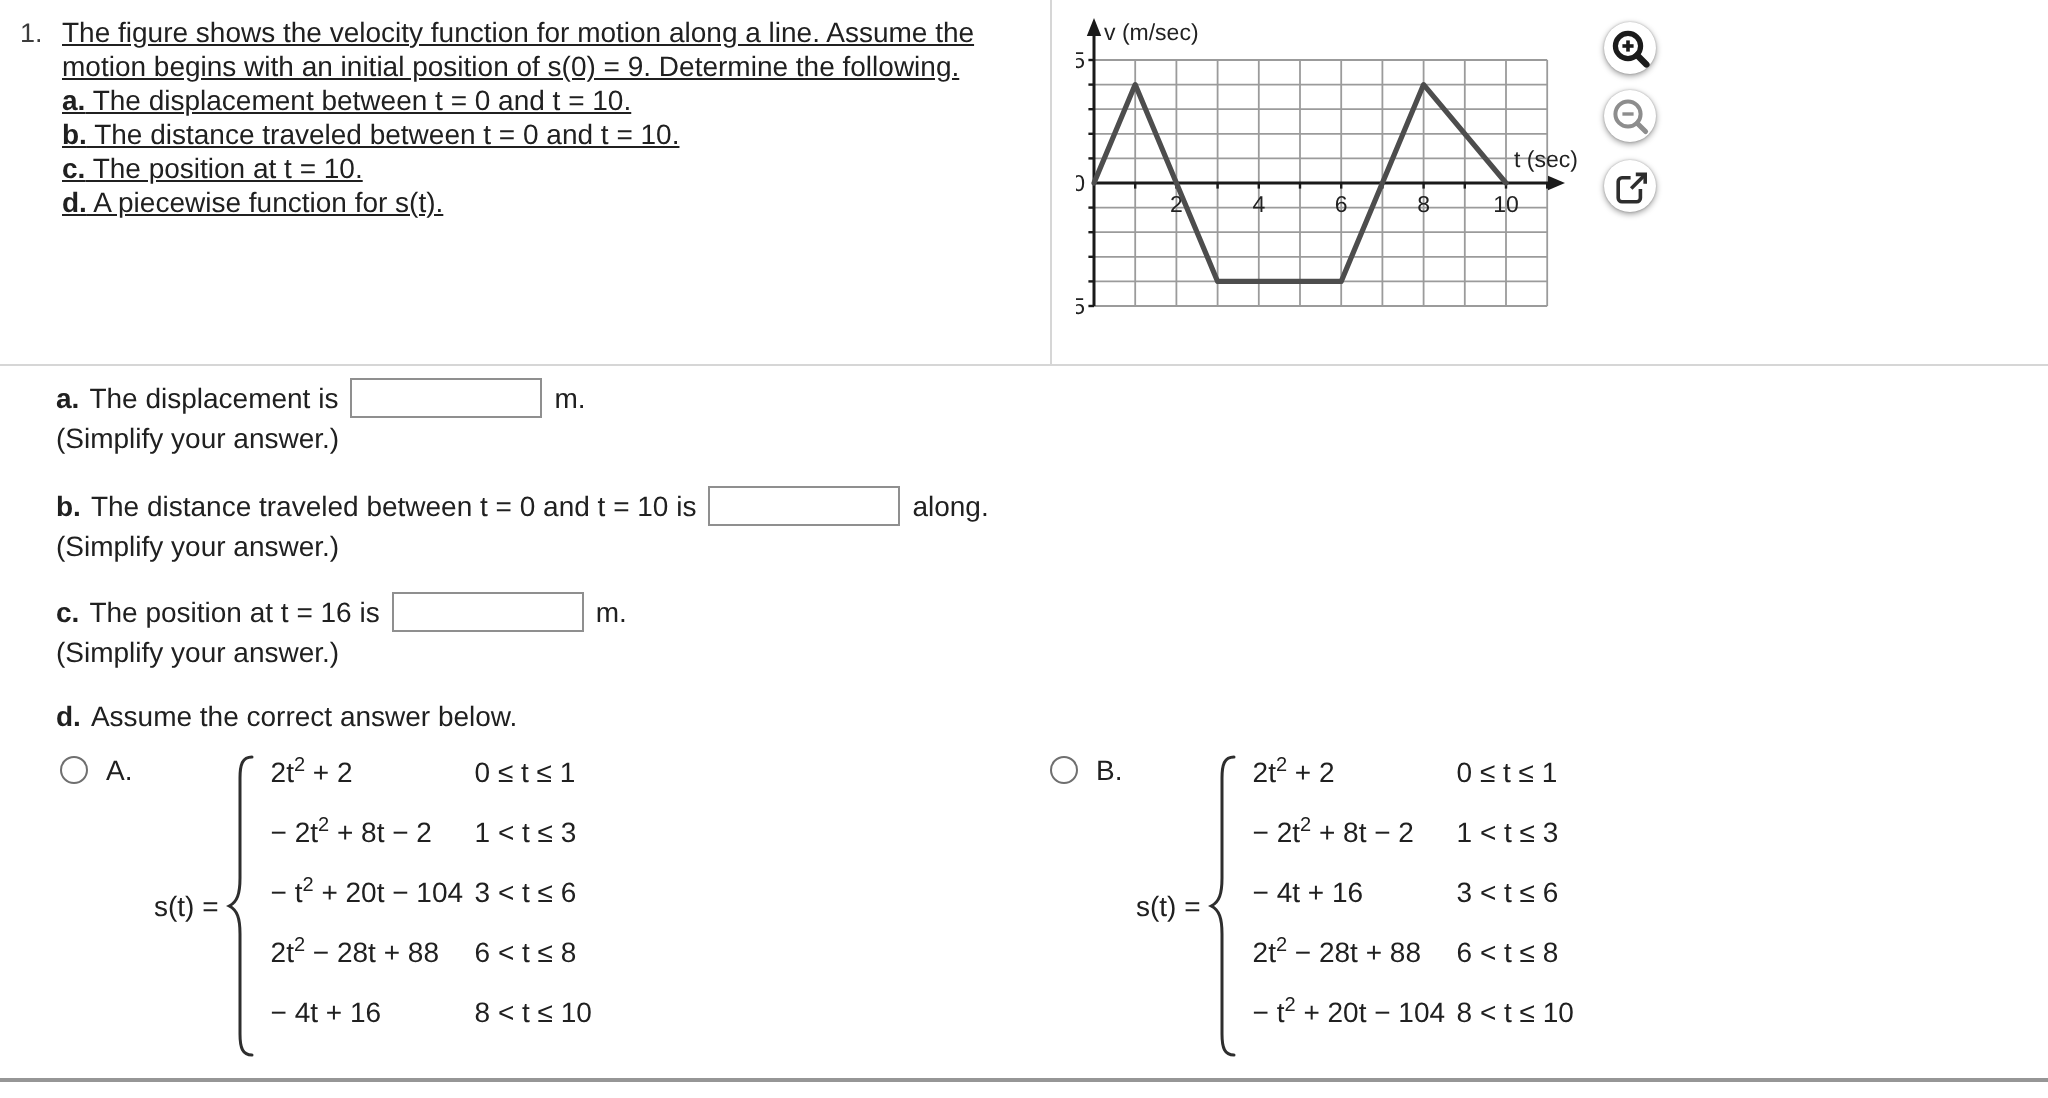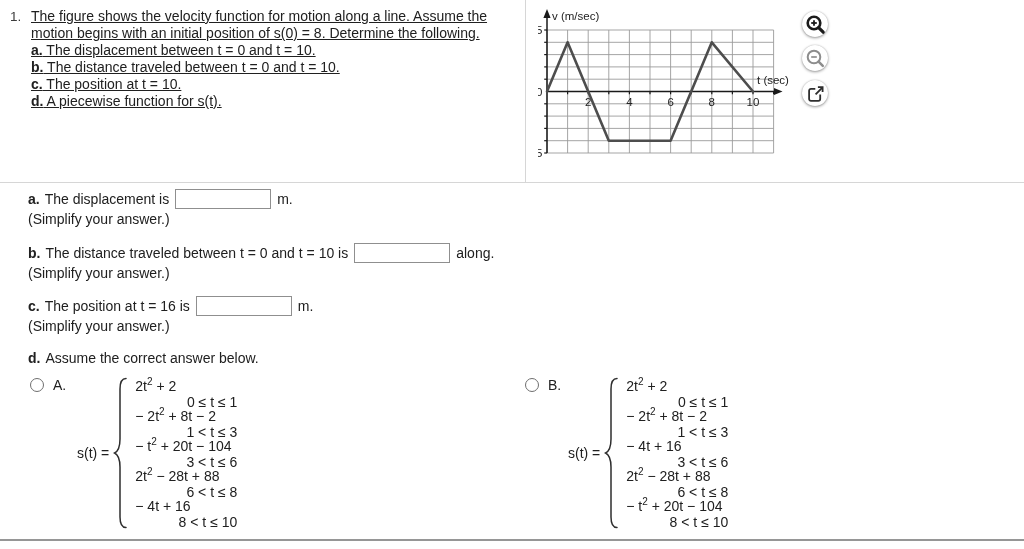--- a/index.html
+++ b/index.html
@@ -47,32 +47,32 @@
 
   
   .choice{position:absolute;width:440px;height:160px;}
   .radio-row{position:absolute;left:2px;top:1px;display:flex;align-items:center;}
   .radio{width:12px;height:12px;border:1.5px solid #6f6f6f;border-radius:50%;background:#fff;display:inline-block;cursor:pointer;}
   .choice-label{margin-left:9px;cursor:pointer;}
   .piecewise{position:absolute;display:flex;align-items:center;}
   .func{margin-right:4px;white-space:nowrap;text-align:right;}
   .brace{flex:0 0 auto;}
   .rows{margin-left:7px;}
-  .prow{height:30px;display:flex;align-items:flex-end;flex-direction:column;}
+  .prow{height:30px;display:flex;align-items:flex-start;}
   .formula{min-width:102px;white-space:nowrap;}
   .cond{white-space:nowrap;}
 </style>
 </head>
 <body>
 
 <div id="problem" class="abs">
   <div id="prob-num">1.</div>
   <div id="prob-text">
     <div class="intro-line">The figure shows the velocity function for motion along a line. Assume the</div>
-    <div class="intro-line">motion begins with an initial position of s(0) = 8. Determine the following.</div>
+    <div class="intro-line">motion begins with an initial position of s(0) = 9. Determine the following.</div>
     <div id="prob-parts">
         <div class="part-line"><b>a.</b> The displacement between t = 0 and t = 10.</div>
         <div class="part-line"><b>b.</b> The distance traveled between t = 0 and t = 10.</div>
         <div class="part-line"><b>c.</b> The position at t = 10.</div>
         <div class="part-line"><b>d.</b> A piecewise function for s(t).</div>
       </div>
   </div>
 </div>
 
 <div id="vdivider" class="abs"></div>

